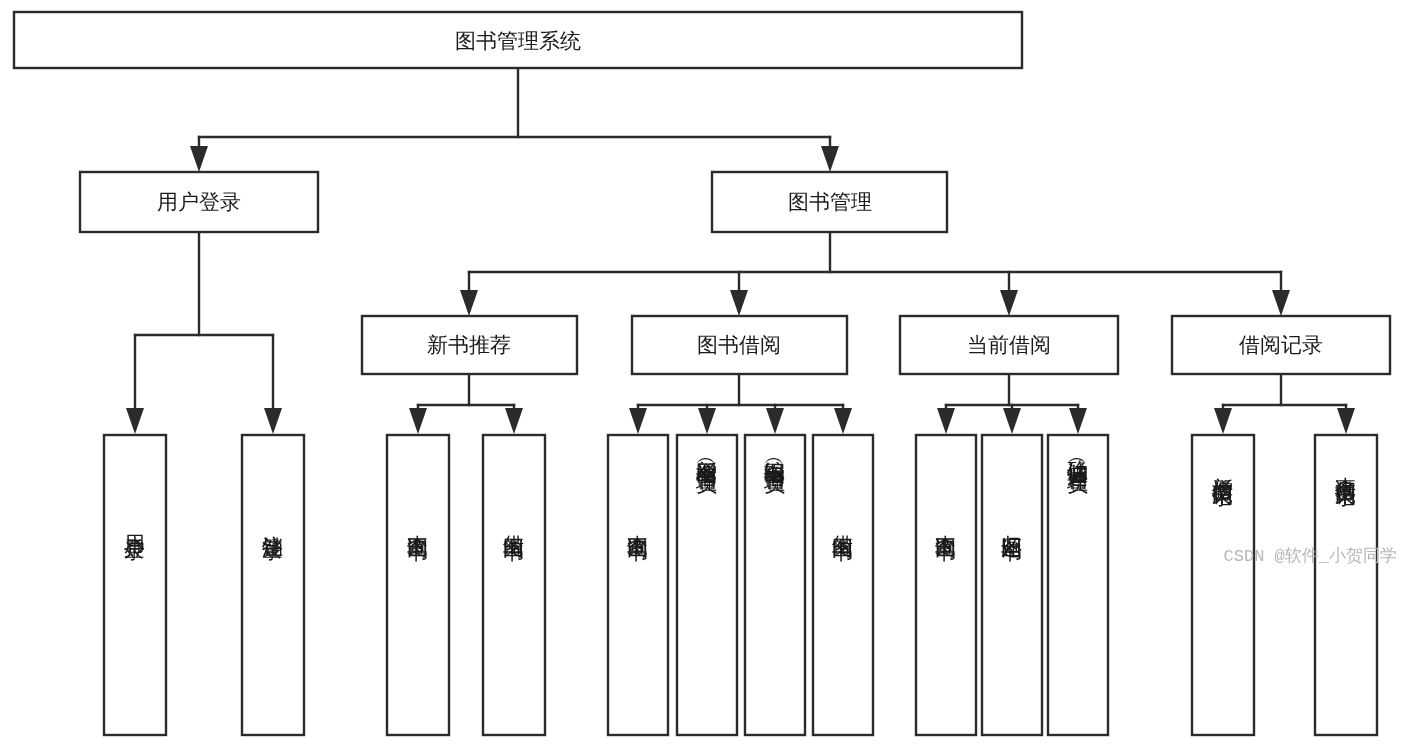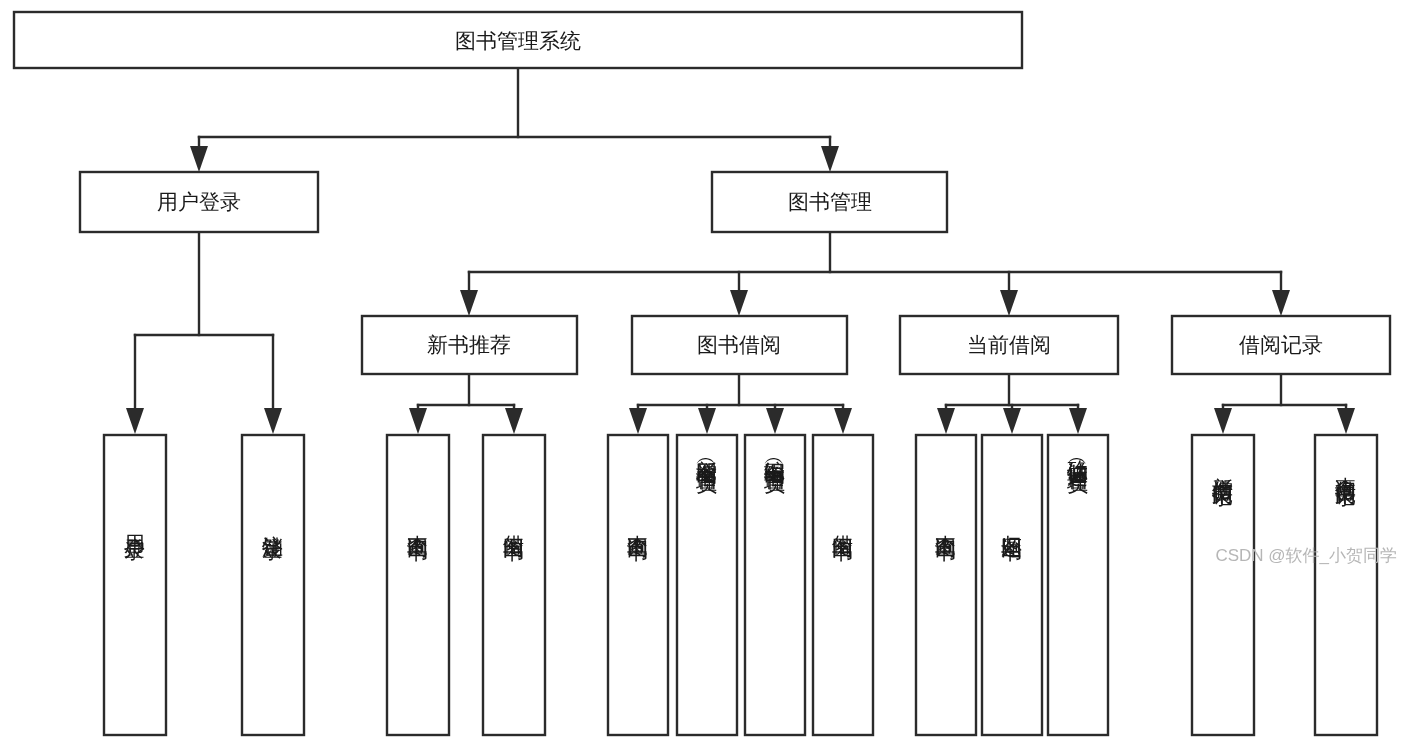--- a/index.html
+++ b/index.html
@@ -60,21 +60,21 @@
     position: absolute;
     display: flex;
     align-items: flex-start;
     justify-content: center;
     pointer-events: none;
   }
   .watermark {
     position: absolute;
     right: 8px;
     bottom: 4px;
-    font-family: Liberation Sans, sans-serif;
+    font-family: Liberation Mono, monospace;
     font-size: 17px;
     color: #b6b6b6;
     white-space: nowrap;
     margin-top: 44px;
   }
 </style>
 </head>
 <body>
 
 <div id="diagram-root">

